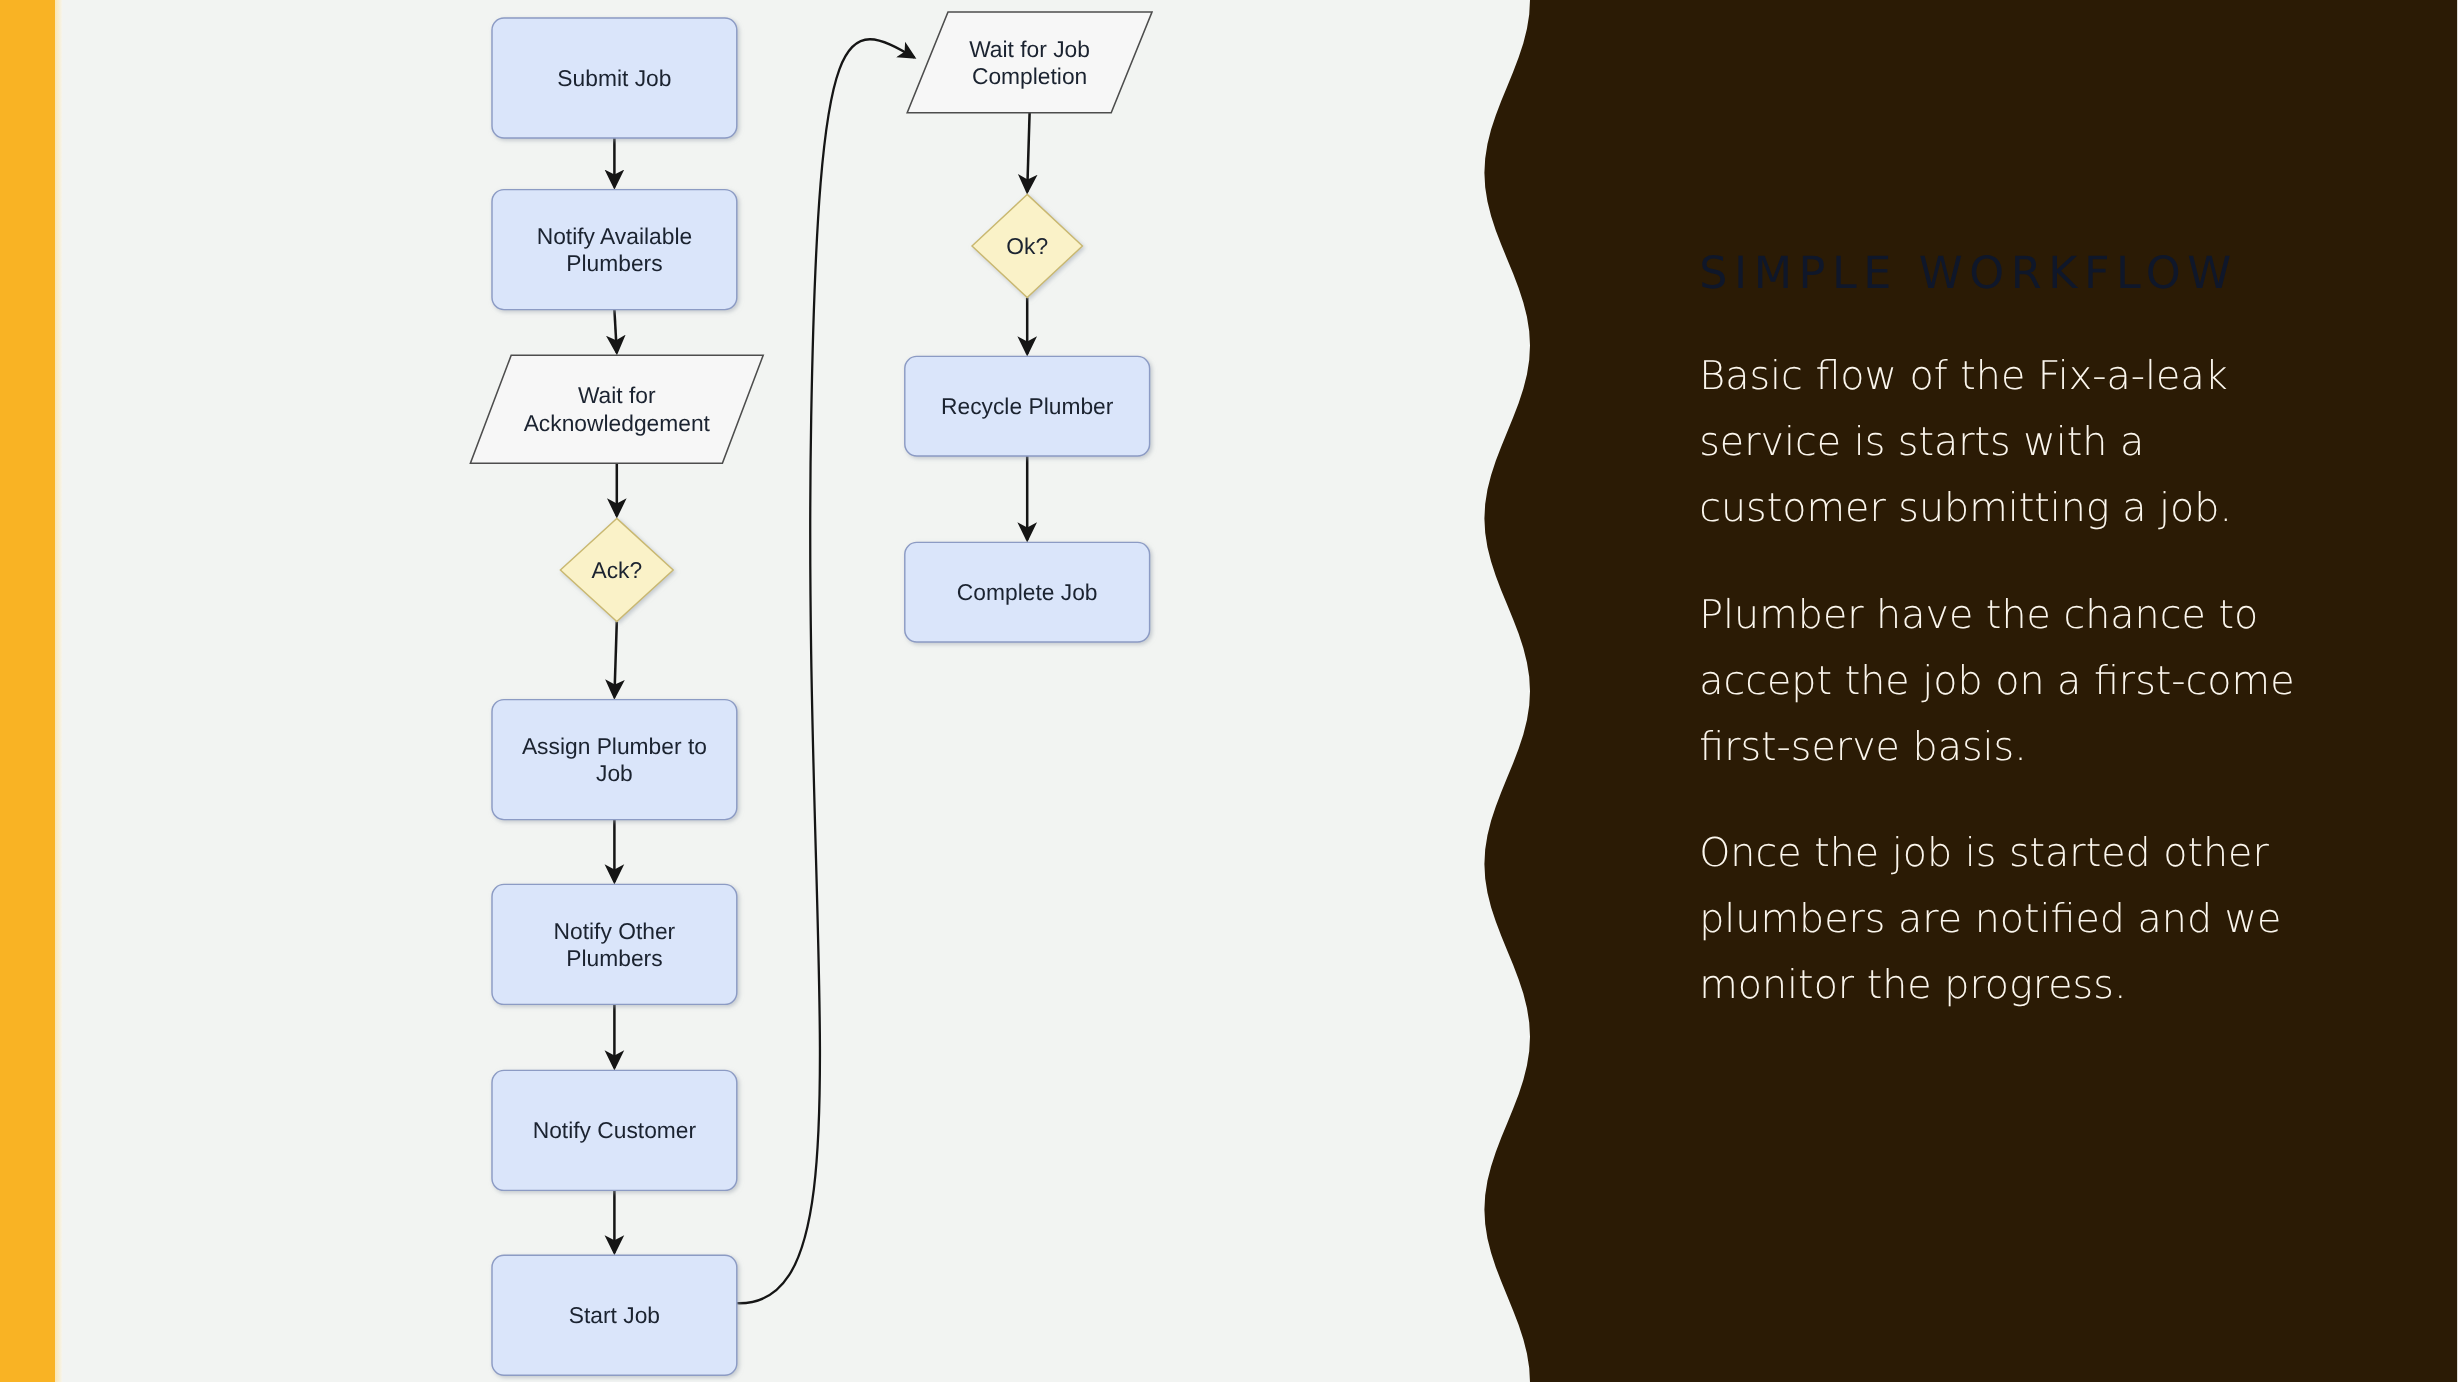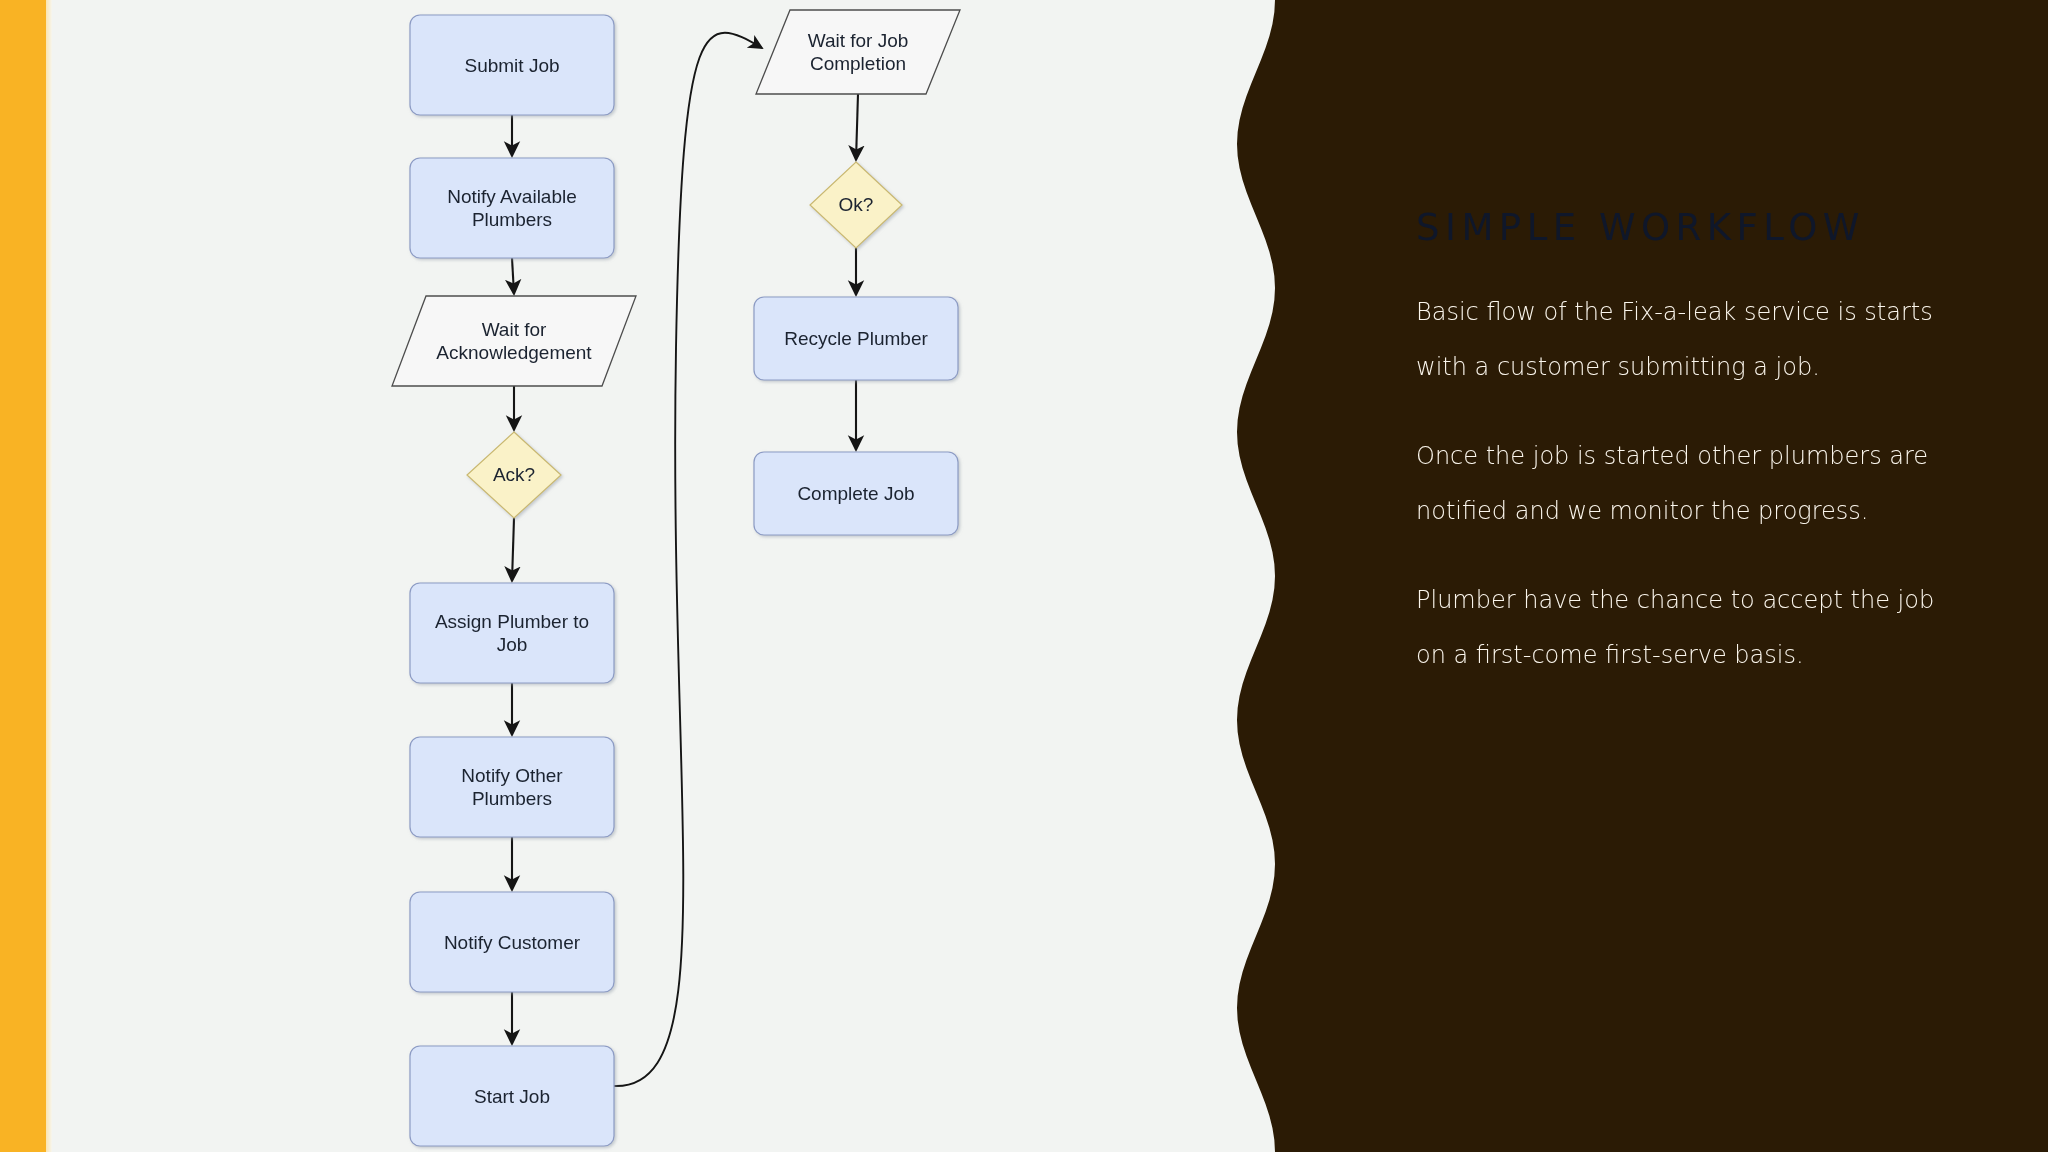--- a/index.html
+++ b/index.html
@@ -60,21 +60,21 @@
     font-family: "DejaVu Sans", sans-serif;
     font-size: 37px;
     font-weight: 400;
     letter-spacing: 5.5px;
     color: #0f172a;
     margin: 0 0 36px 0;
     white-space: nowrap;
   }
   .panel-para {
     font-family: "DejaVu Sans", sans-serif;
-    font-size: 24px;
+    font-size: 33px;
     font-weight: 300;
     line-height: 55px;
     color: #FBF6ED;
     margin: 0 0 34px 0;
   }
   
   .node-label {
     font-family: "Liberation Sans", sans-serif;
     font-size: 19px;
     fill: #1b2330;
@@ -171,17 +171,17 @@
 
   <div id="dark-panel">
     <svg width="2048" height="1152" viewBox="0 0 2048 1152">
       <path id="wave-path" fill="#2B1B05" d="M 2048 0 L 2048 1152 L 1275 1152 L 1275.00 1152.00 L 1274.35 1140.00 L 1272.45 1128.00 L 1269.44 1116.00 L 1265.50 1104.00 L 1260.92 1092.00 L 1256.00 1080.00 L 1251.08 1068.00 L 1246.50 1056.00 L 1242.56 1044.00 L 1239.55 1032.00 L 1237.65 1020.00 L 1237.00 1008.00 L 1237.65 996.00 L 1239.55 984.00 L 1242.56 972.00 L 1246.50 960.00 L 1251.08 948.00 L 1256.00 936.00 L 1260.92 924.00 L 1265.50 912.00 L 1269.44 900.00 L 1272.45 888.00 L 1274.35 876.00 L 1275.00 864.00 L 1274.35 852.00 L 1272.45 840.00 L 1269.44 828.00 L 1265.50 816.00 L 1260.92 804.00 L 1256.00 792.00 L 1251.08 780.00 L 1246.50 768.00 L 1242.56 756.00 L 1239.55 744.00 L 1237.65 732.00 L 1237.00 720.00 L 1237.65 708.00 L 1239.55 696.00 L 1242.56 684.00 L 1246.50 672.00 L 1251.08 660.00 L 1256.00 648.00 L 1260.92 636.00 L 1265.50 624.00 L 1269.44 612.00 L 1272.45 600.00 L 1274.35 588.00 L 1275.00 576.00 L 1274.35 564.00 L 1272.45 552.00 L 1269.44 540.00 L 1265.50 528.00 L 1260.92 516.00 L 1256.00 504.00 L 1251.08 492.00 L 1246.50 480.00 L 1242.56 468.00 L 1239.55 456.00 L 1237.65 444.00 L 1237.00 432.00 L 1237.65 420.00 L 1239.55 408.00 L 1242.56 396.00 L 1246.50 384.00 L 1251.08 372.00 L 1256.00 360.00 L 1260.92 348.00 L 1265.50 336.00 L 1269.44 324.00 L 1272.45 312.00 L 1274.35 300.00 L 1275.00 288.00 L 1274.35 276.00 L 1272.45 264.00 L 1269.44 252.00 L 1265.50 240.00 L 1260.92 228.00 L 1256.00 216.00 L 1251.08 204.00 L 1246.50 192.00 L 1242.56 180.00 L 1239.55 168.00 L 1237.65 156.00 L 1237.00 144.00 L 1237.65 132.00 L 1239.55 120.00 L 1242.56 108.00 L 1246.50 96.00 L 1251.08 84.00 L 1256.00 72.00 L 1260.92 60.00 L 1265.50 48.00 L 1269.44 36.00 L 1272.45 24.00 L 1274.35 12.00 L 1275.00 0.00 Z"></path>
     </svg>
   </div>
 
   <div id="right-text">
     <h1 id="panel-title">SIMPLE WORKFLOW</h1>
     <p class="panel-para">Basic flow of the Fix-a-leak service is starts with a customer submitting a job.</p>
+    <p class="panel-para">Plumber have the chance to accept the job on a first-come first-serve basis.</p>
     <p class="panel-para">Once the job is started other plumbers are notified and we monitor the progress.</p>
-    <p class="panel-para">Plumber have the chance to accept the job on a first-come first-serve basis.</p>
   </div>
 
 </div>
 
 </body></html>

